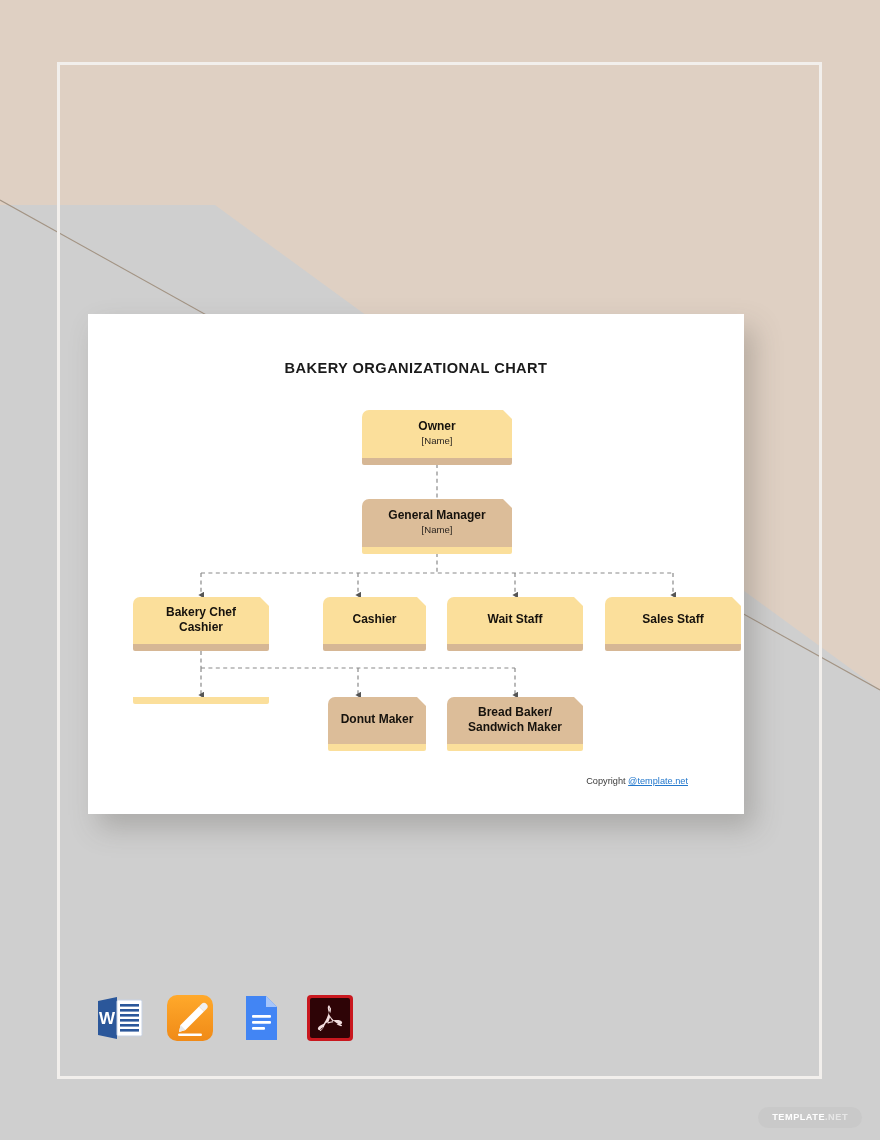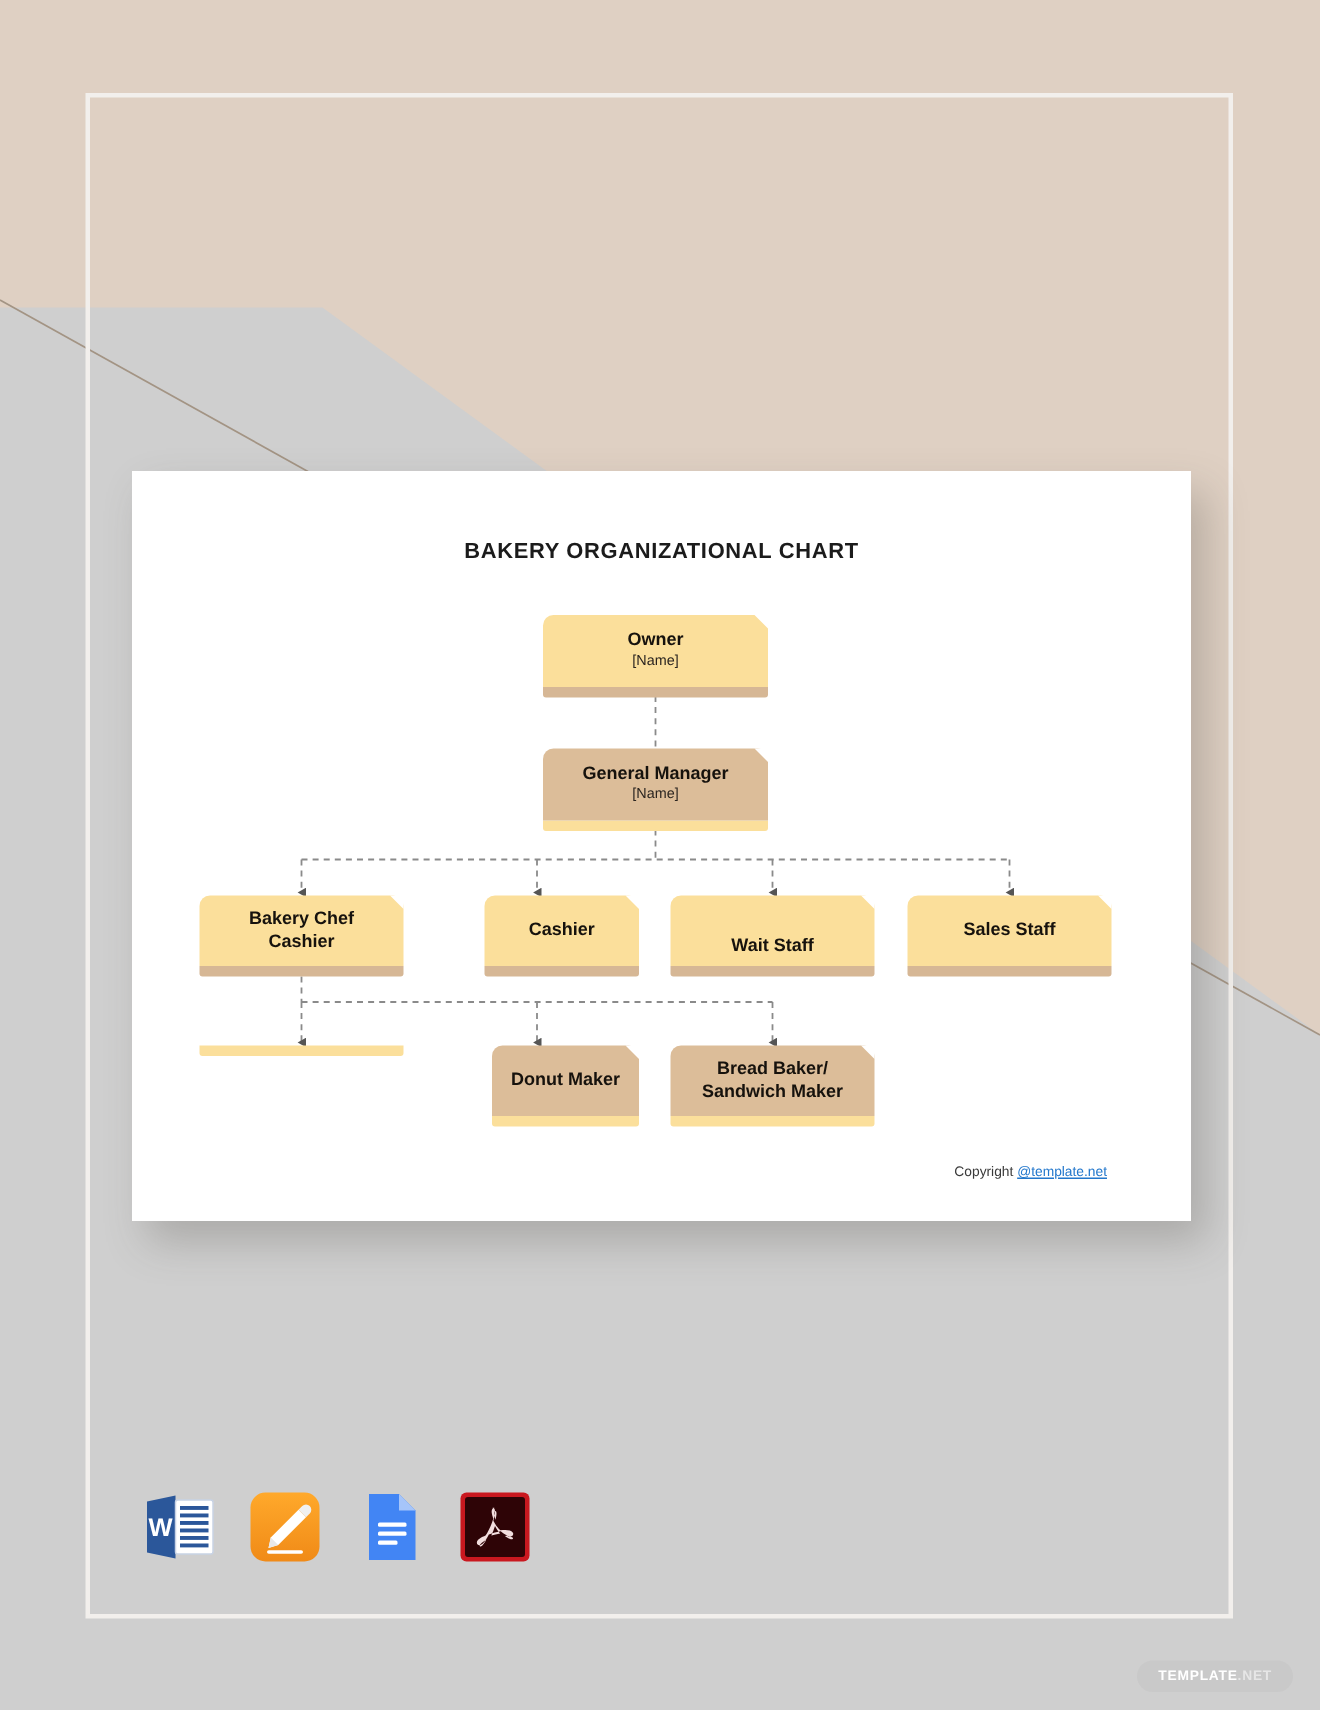--- a/index.html
+++ b/index.html
@@ -36,21 +36,21 @@
     height: 1017px;
     border: 3px solid #f2efec;
     pointer-events: none;
   }
 
   
   #doc-card {
     position: absolute;
     left: 88px;
     top: 314px;
-    width: 706px;
+    width: 656px;
     height: 500px;
     background: #ffffff;
     box-shadow: 10px 14px 26px rgba(90,85,80,0.30);
   }
 
   #chart-title {
     position: absolute;
     left: 0;
     top: 46px;
     width: 100%;
@@ -246,21 +246,21 @@
     </div>
 
     <div class="node yellow" style="left:202px; top:283px; width:136px;padding-left:33px;">
       <div class="node-body" style="height:47px;">
         <div class="node-title">Cashier</div>
       </div>
       <div class="node-bar" style="height:7px;"></div>
     </div>
 
     <div class="node yellow" style="left:359px; top:283px; width:136px;">
-      <div class="node-body" style="height:47px;justify-content:flex-end;">
+      <div class="node-body" style="height:47px;">
         <div class="node-title">Wait Staff</div>
       </div>
       <div class="node-bar" style="height:7px;"></div>
     </div>
 
     <div class="node yellow" style="left:517px; top:283px; width:136px;">
       <div class="node-body" style="height:47px;">
         <div class="node-title">Sales Staff</div>
       </div>
       <div class="node-bar" style="height:7px;"></div>

